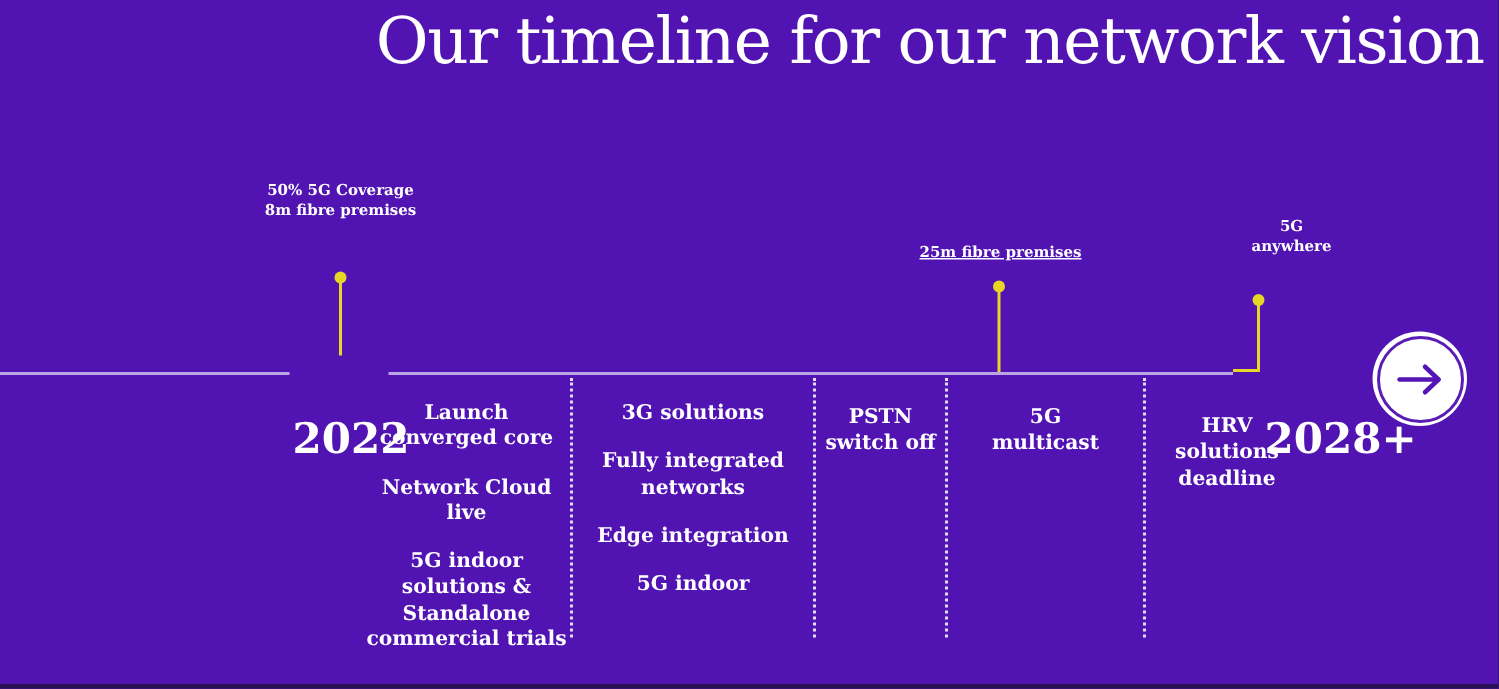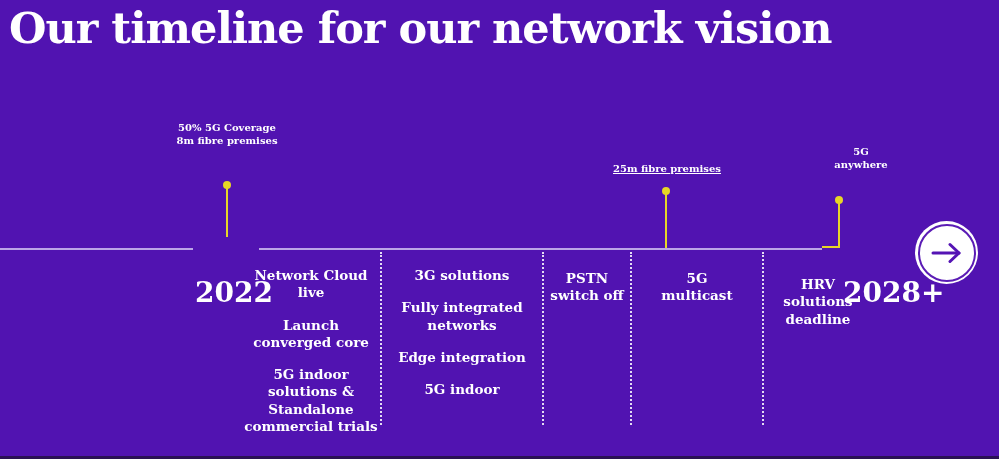--- a/index.html
+++ b/index.html
@@ -4,22 +4,23 @@
 <style>
   html,body{margin:0;padding:0;background:#2a1155;}
   .slide{
     position:relative;width:999px;height:459px;overflow:hidden;
     background:#5113b1;
     font-family:"DejaVu Serif", serif;
     color:#ffffff;
   }
   .title{
     position:absolute;left:9px;top:2px;width:980px;
-    font-size:43px;font-weight:bold;letter-spacing:-1px;line-height:1.25;
+    font-size:43px;font-weight:normal;letter-spacing:-1px;line-height:1.25;
     white-space:nowrap;
+    text-align:right;
   }
   
   .tl-seg{position:absolute;top:248px;height:2px;background:rgba(223,215,250,0.75);}
   .seg1{left:0;width:193px;}
   .seg2{left:259px;width:563px;}
   .year{position:absolute;top:234px;font-size:28px;font-weight:bold;line-height:1.1;margin-top:44px;}
   .year-start{left:195px;width:62px;text-align:center;}
   .year-end{left:843px;width:90px;text-align:left;}
   
   .dot{position:absolute;width:8px;height:8px;border-radius:50%;background:#e7d626;}
@@ -87,24 +88,24 @@
   <div class="dot dot3"></div>
   <div class="vline vl3"></div>
   <div class="hfoot ft3"></div>
 
   <div class="sep s1"></div>
   <div class="sep s2"></div>
   <div class="sep s3"></div>
   <div class="sep s4"></div>
 
   <div class="col c1">
+    <div class="item">Launch
+converged core</div>
     <div class="item">Network Cloud
 live</div>
-    <div class="item">Launch
-converged core</div>
     <div class="item">5G indoor
 solutions &amp;
 Standalone
 commercial trials</div>
   </div>
   <div class="col c2">
     <div class="item">3G solutions</div>
     <div class="item">Fully integrated
 networks</div>
     <div class="item">Edge integration</div>

